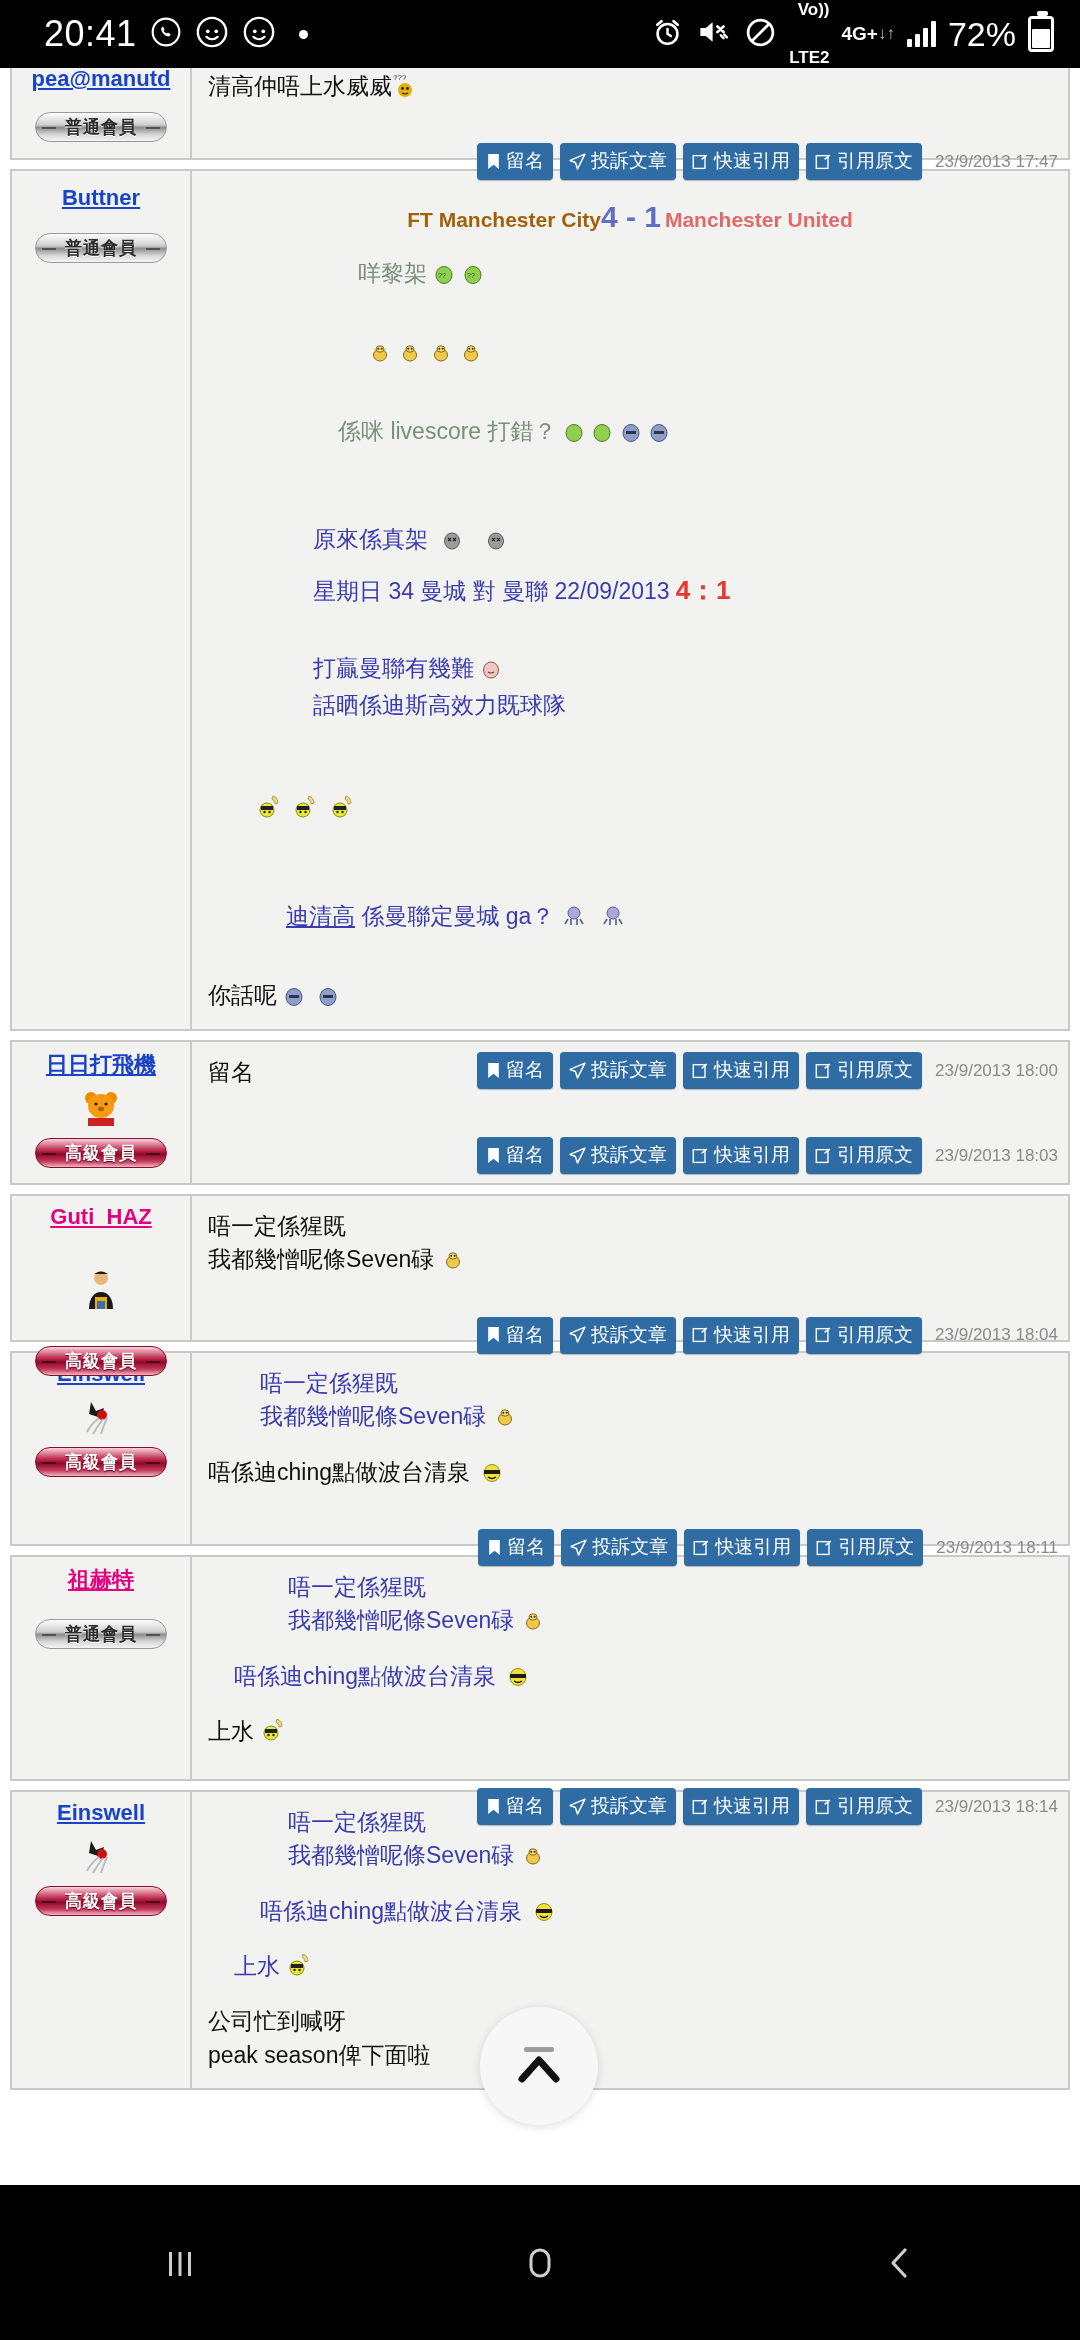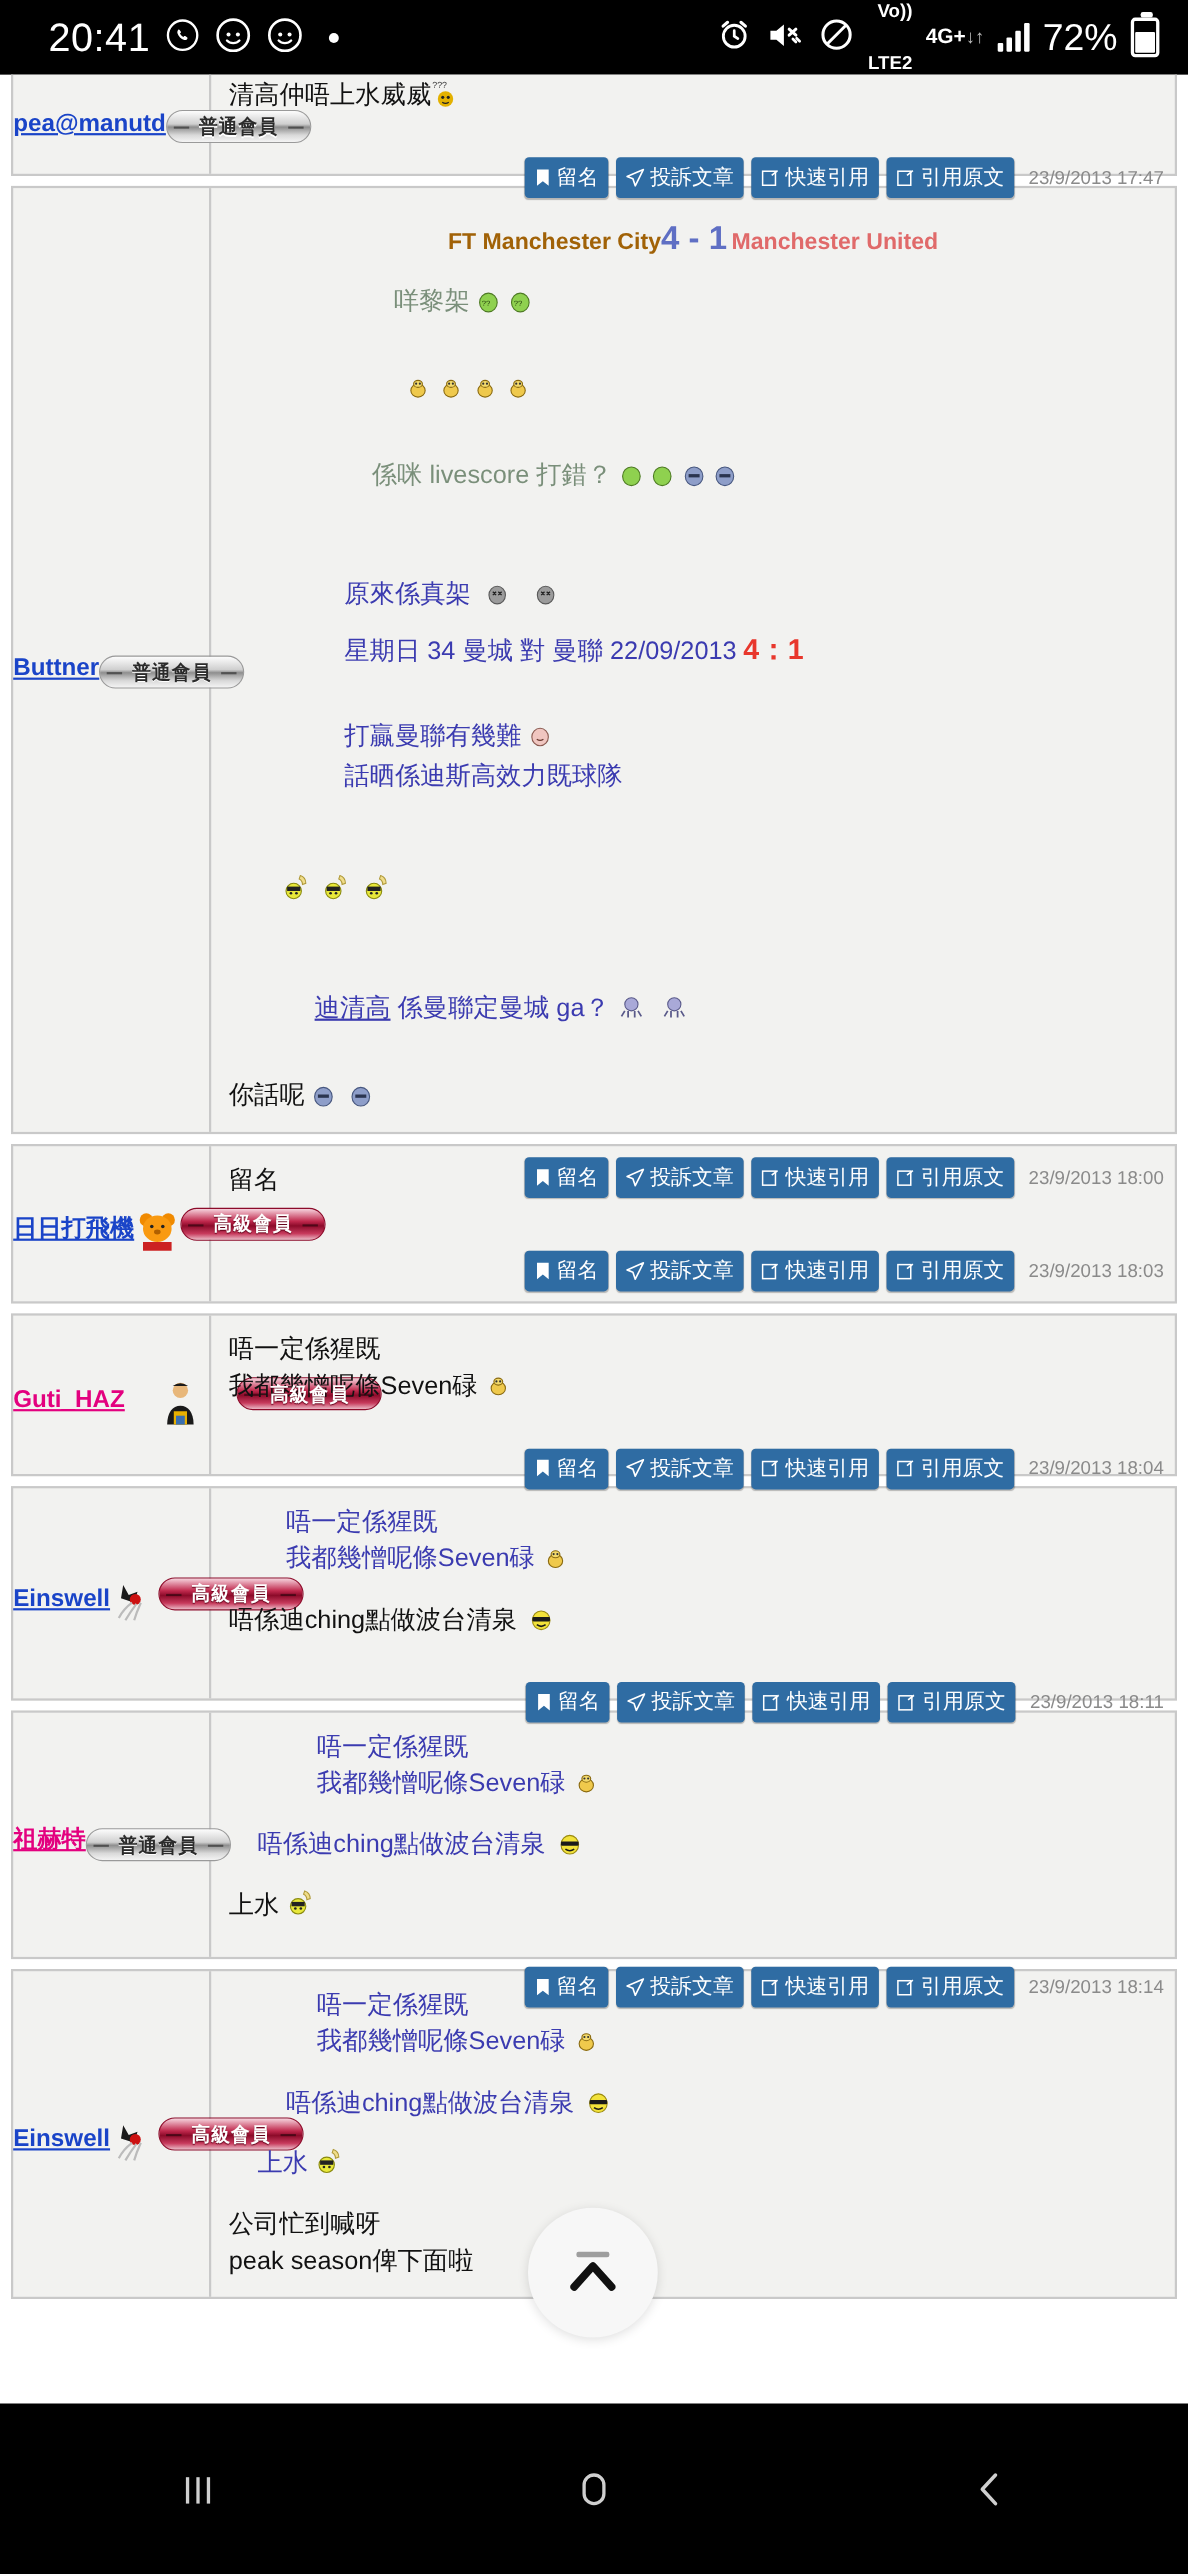--- a/index.html
+++ b/index.html
@@ -44,21 +44,21 @@
     background:#fff; overflow:hidden;
   }
   .post {
     display:flex; border:2px solid #c9c9c9; background:#f2f2f0;
     margin: 0 10px 9px 10px;
   }
   .post.first { border-top:none; }
   .pcol-user {
     width:180px; flex:0 0 180px;
     border-right:2px solid #c9c9c9;
-    display:flex; align-items:center;
+    display:flex; flex-direction:column; align-items:center;
     padding-top:14px;
   }
   .uname { font-size:22px; font-weight:700; text-decoration:underline; white-space:nowrap;}
   .uname.blue { color:#1a44c8; }
   .uname.pink { color:#e3007f; }
   .avatar { margin-top:16px; height:52px; display:flex; align-items:center; justify-content:center;}
   .rank { margin-top:14px; margin-bottom:14px; }
 
   
   .pill {

